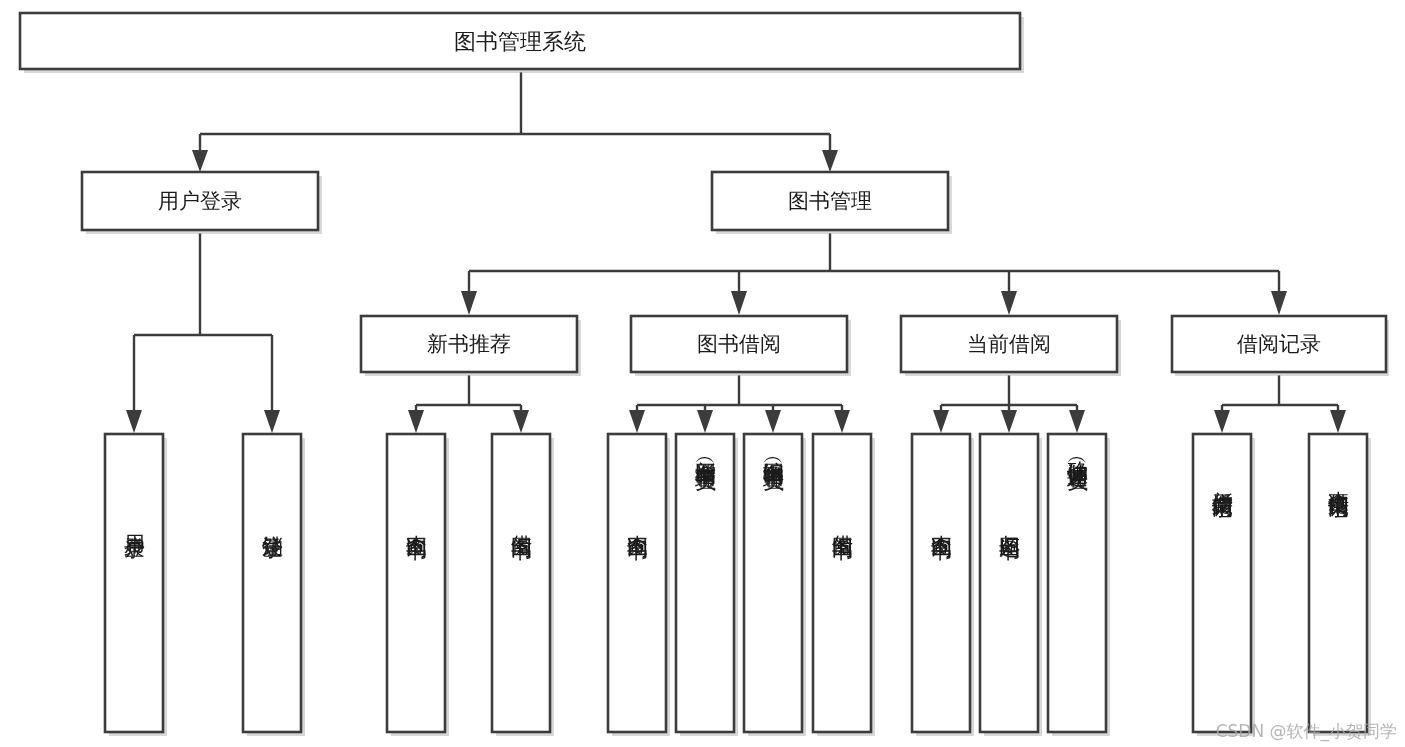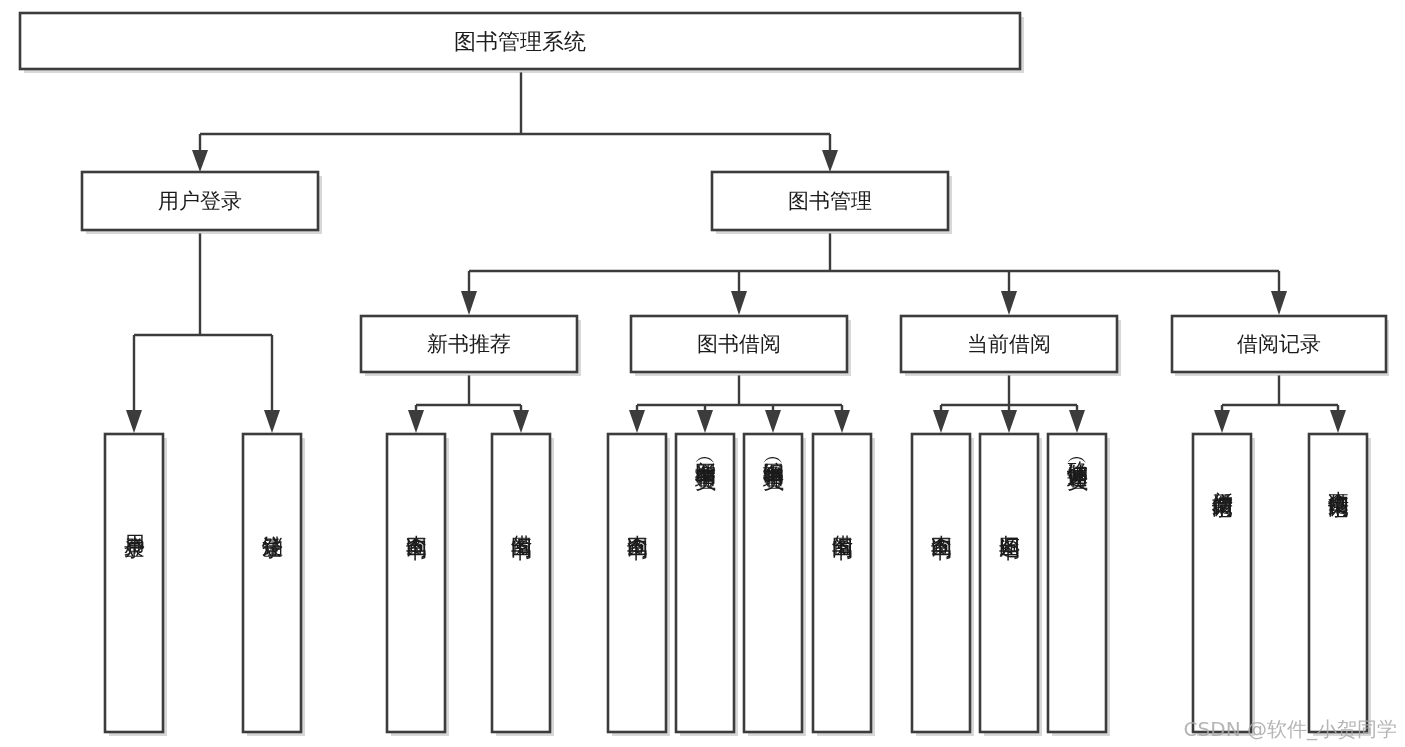--- a/index.html
+++ b/index.html
@@ -71,21 +71,21 @@
     line-height: 1.18;
     color: #1b1b1b;
     letter-spacing: 1.5px;
     white-space: nowrap;
   }
   .watermark {
     position: absolute;
     right: 8px;
     bottom: 4px;
     font-family: "DejaVu Sans", "Liberation Sans", sans-serif;
-    font-size: 20px;
+    font-size: 17px;
     color: #a9a9a9;
     opacity: 0.85;
     white-space: nowrap;
   }
 </style>
 </head>
 <body>
 
 <div id="diagram-root">
 

